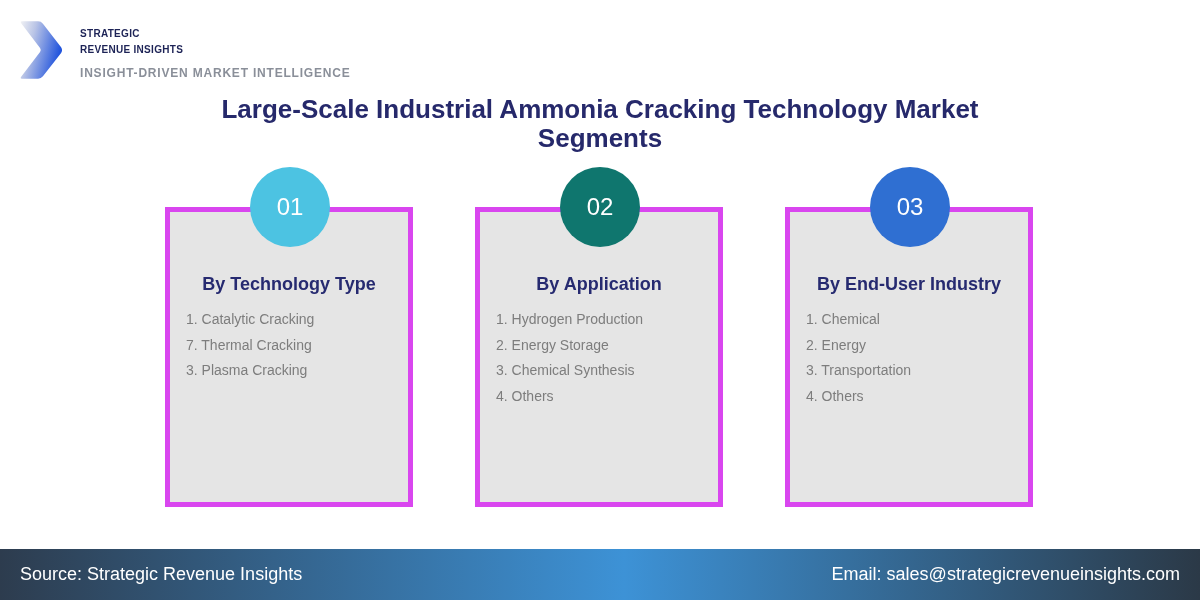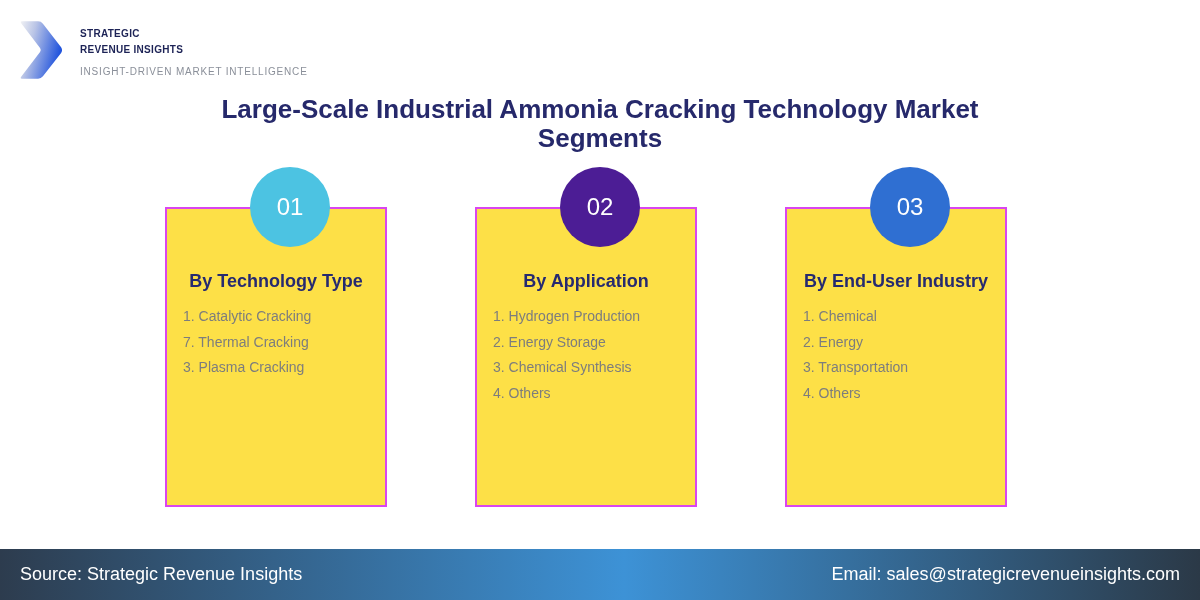--- a/index.html
+++ b/index.html
@@ -30,46 +30,46 @@
   .logo-name {
     color: #1d2356;
     font-size: 10px;
     font-weight: 800;
     line-height: 16px;
     letter-spacing: 0.3px;
   }
   .logo-tagline {
     margin-top: 8px;
     color: #8a8f99;
-    font-size: 10px;
-    font-weight: 400;
+    font-size: 12px;
+    font-weight: 700;
     letter-spacing: 0.8px;
   }
 
   
   .page-title {
     position: absolute;
     top: 95px;
     left: 0;
     width: 1200px;
     text-align: center;
     color: #26296b;
     font-size: 26px;
     font-weight: 700;
     line-height: 29px;
   }
 
   
   .card {
     position: absolute;
     top: 207px;
-    width: 222px;
+    width: 248px;
     height: 300px;
-    background: #fde047;
-    border: 2px solid #d946ef;
+    background: #e5e5e5;
+    border: 5px solid #d946ef;
   }
   .card.c1 { left: 165px; }
   .card.c2 { left: 475px; }
   .card.c3 { left: 785px; }
 
   .num-circle {
     position: absolute;
     top: 167px;
     width: 80px;
     height: 80px;
@@ -142,21 +142,21 @@
   </div>
 
   <div class="page-title">
     <div>Large-Scale Industrial Ammonia Cracking Technology Market</div>
     <div>Segments</div>
   </div>
 
   <div class="num-circle n1" style="background: rgb(76, 195, 226);">
     <span>01</span>
   </div>
-  <div class="num-circle n2" style="background: #4c1d95;">
+  <div class="num-circle n2" style="background: #0f766e;">
     <span>02</span>
   </div>
   <div class="num-circle n3" style="background: rgb(47, 111, 210); align-items: center;">
     <span>03</span>
   </div>
 
   <div class="card c1">
     <div class="card-heading">By Technology Type</div>
     <ul class="card-list">
       <li>1. Catalytic Cracking</li>

